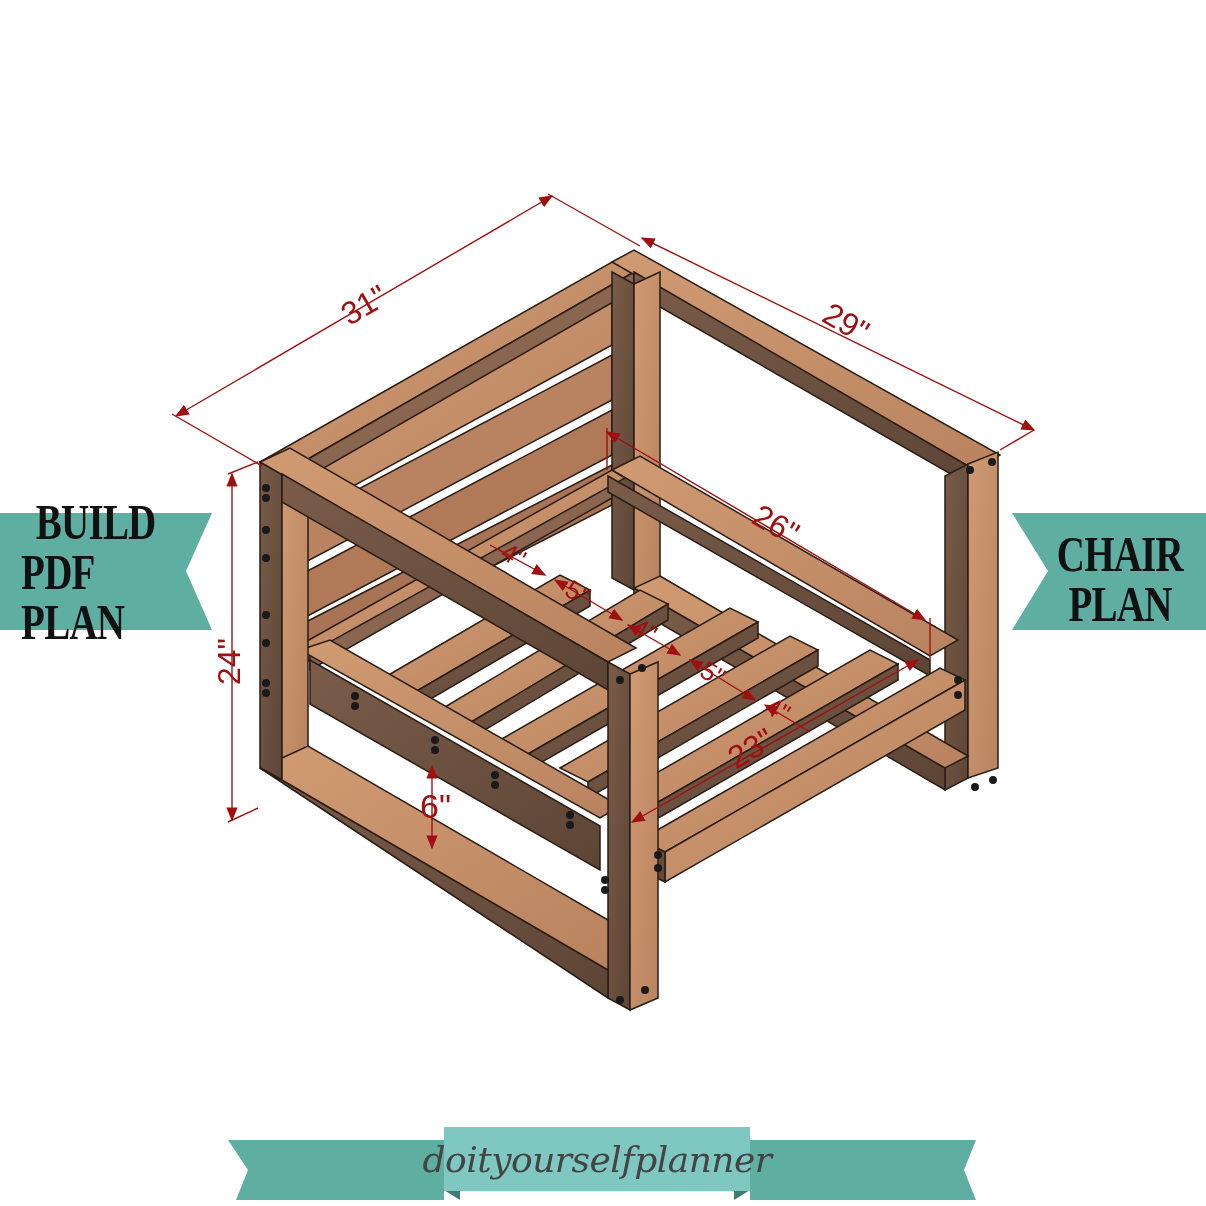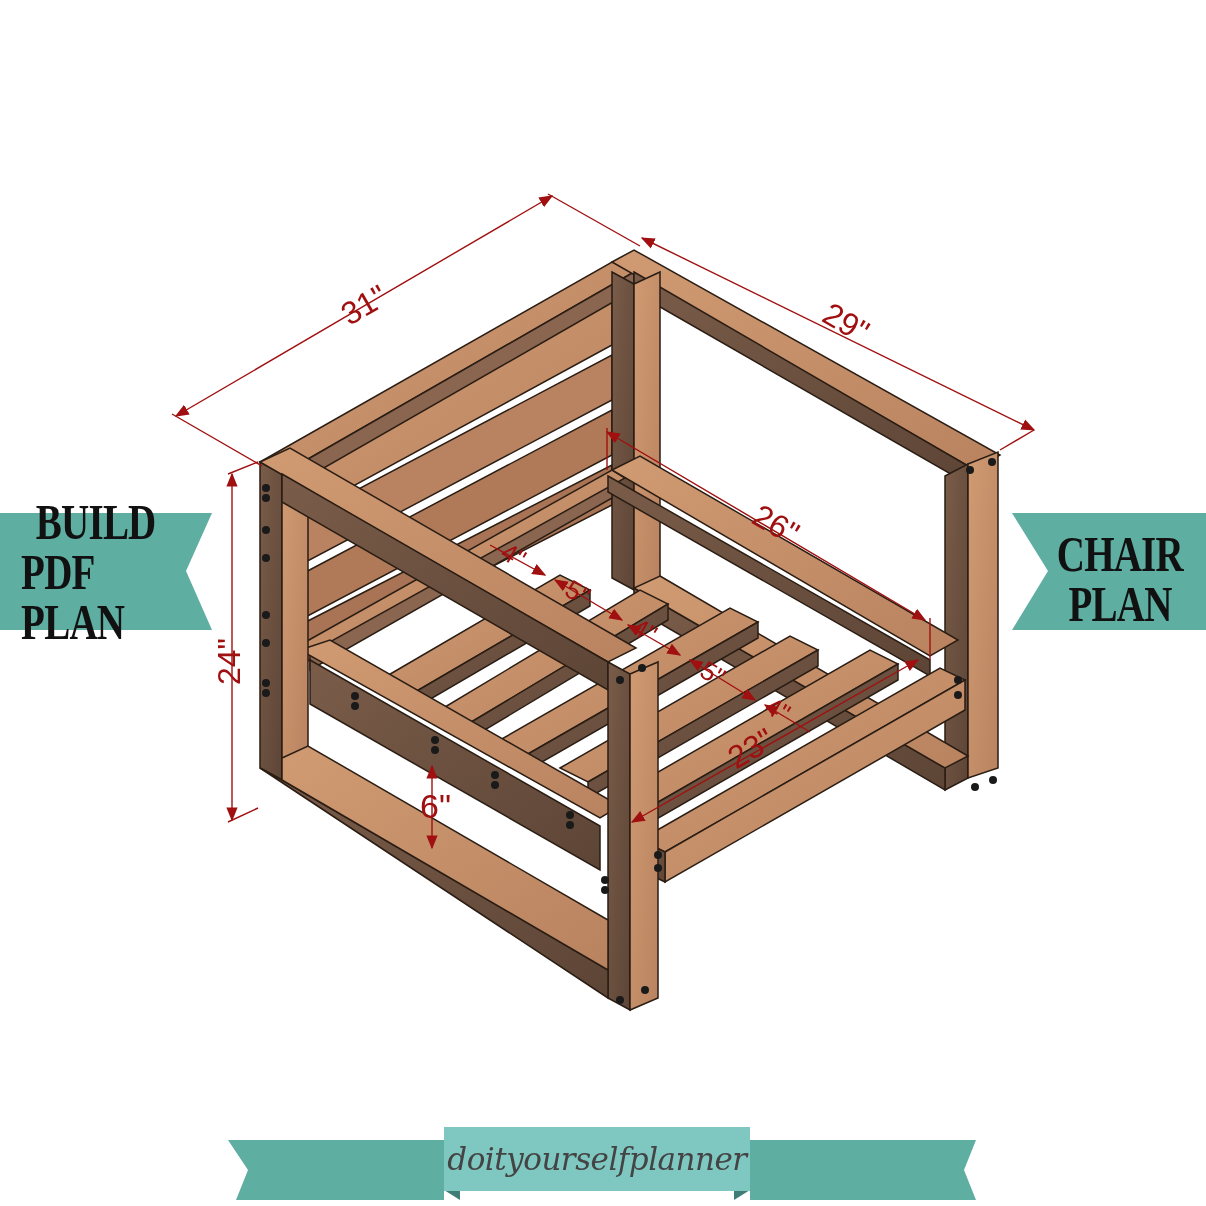--- a/index.html
+++ b/index.html
@@ -6,21 +6,21 @@
   body { width: 1206px; height: 1206px; position: relative; overflow: hidden; font-family: "Liberation Serif", serif; }
   #stage { position: absolute; left: 0; top: 0; width: 1206px; height: 1206px; }
   .dim-text { font-family: "Liberation Sans", sans-serif; fill: #a01010; }
   .side-banner { position: absolute; display: flex; flex-direction: column; align-items: center; justify-content: center; color: #111; font-family: "Liberation Serif", serif; font-weight: 700; line-height: 1.0; }
   .side-banner span { display: block; font-size: 50px; letter-spacing: -1px; transform: scaleX(0.78); }
   #left-banner { left: 0; top: 513px; width: 212px; height: 117px; }
   #right-banner { left: 1012px; top: 513px; width: 194px; height: 117px; }
   .banner-label-wrap { position: absolute; inset: 0; display: flex; flex-direction: column; align-items: center; justify-content: center; }
   #left-banner .banner-label-wrap { right: 20px; }
   #right-banner .banner-label-wrap { left: 22px; margin-top: 15px; }
-  #footer-logo { position: absolute; left: 444px; top: 1127px; width: 306px; height: 64px; display: flex; align-items: center; justify-content: center; font-family: "DejaVu Serif", serif; font-style: italic; font-size: 31px; color: #444; letter-spacing: -0.5px; }
+  #footer-logo { position: absolute; left: 444px; top: 1127px; width: 306px; height: 64px; display: flex; align-items: center; justify-content: center; font-family: "DejaVu Serif", serif; font-style: italic; font-size: 36px; color: #444; letter-spacing: -0.5px; }
 </style>
 </head>
 <body>
 
 <svg id="stage" viewBox="0 0 1206 1206" xmlns="http://www.w3.org/2000/svg">
   <defs>
     <linearGradient id="woodL" x1="0" y1="0" x2="1" y2="1">
       <stop offset="0" stop-color="#d09a72"></stop>
       <stop offset="1" stop-color="#b98360"></stop>
     </linearGradient>

